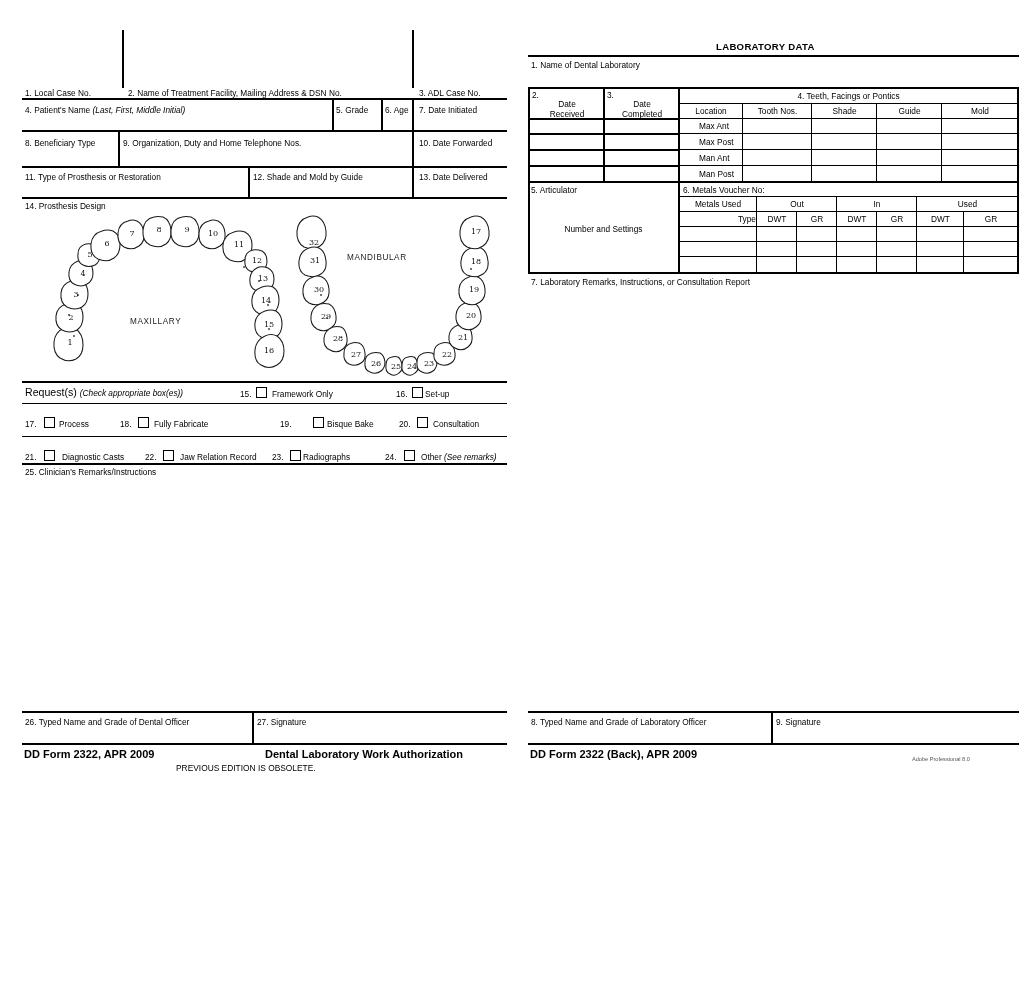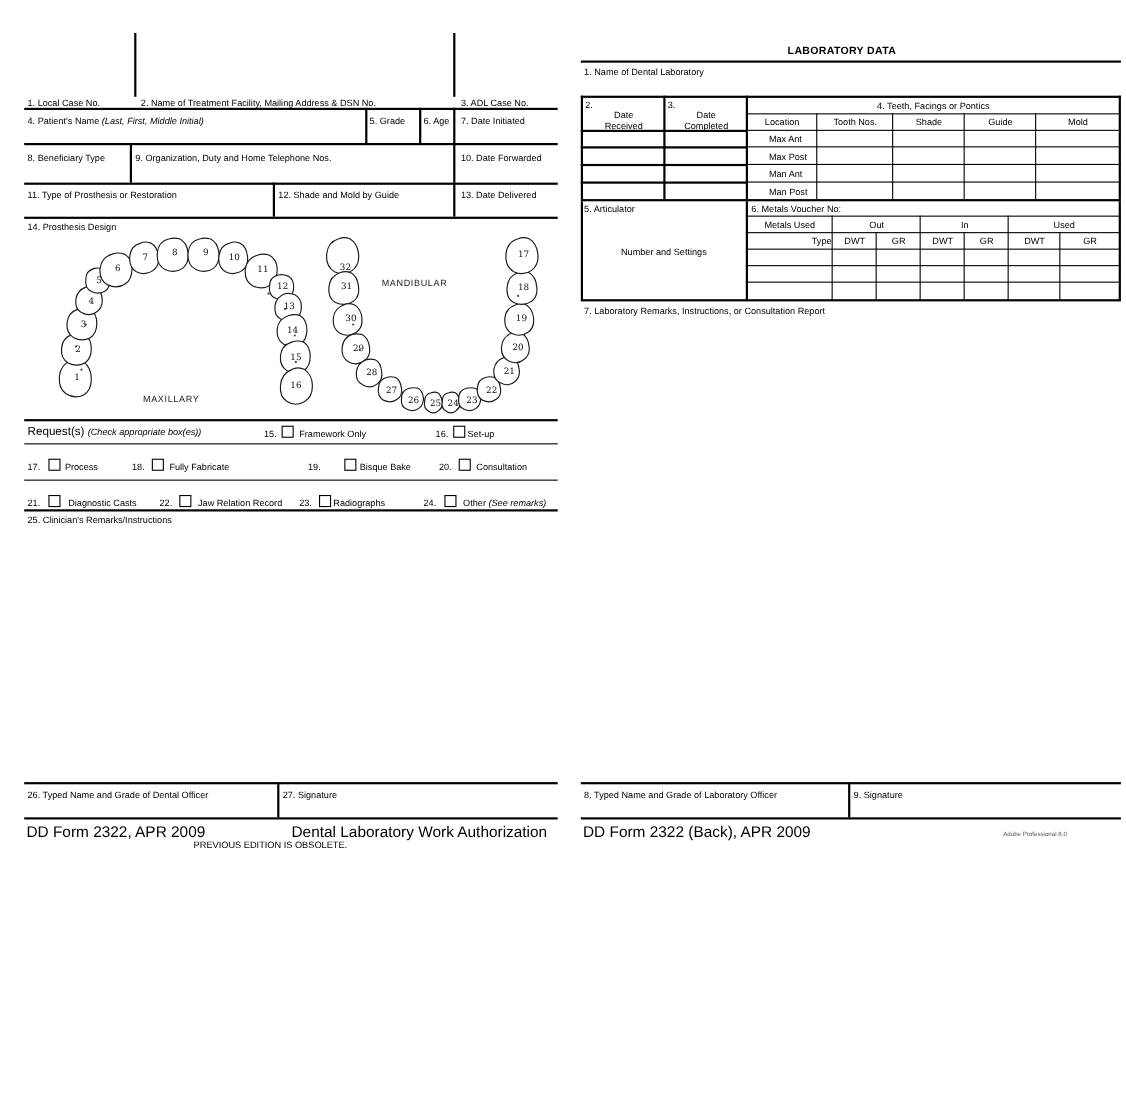--- a/index.html
+++ b/index.html
@@ -17,21 +17,21 @@
   .vr{position:absolute;background:#000;}
 
   
   .cbx{position:absolute;box-sizing:border-box;border:1.6px solid #000;
        background:#fff;width:11px;height:11px;}
 
   
   .ctr{text-align:center;}
 
   
-  .formtitle{position:absolute;font-size:14px;font-weight:normal;white-space:nowrap;}
+  .formtitle{position:absolute;font-size:11px;font-weight:bold;white-space:nowrap;}
   .subtitle{position:absolute;font-size:8.4px;white-space:nowrap;}
   .labhdr{position:absolute;font-size:9.6px;font-weight:bold;letter-spacing:.3px;white-space:nowrap;}
   .tiny{position:absolute;font-size:5.6px;color:#555;white-space:nowrap;}
 
   .reqlbl{position:absolute;font-size:10.6px;white-space:nowrap;}
   .reqlbl i{font-size:8.3px;font-style:italic;}
 
   
   .arch{position:absolute;}
   .archlabel{position:absolute;font-size:8.2px;letter-spacing:.6px;color:#222;}
@@ -164,21 +164,21 @@
             <circle cx="222" cy="62" r="1"></circle>
           <circle cx="237" cy="76" r="1"></circle>
             <circle cx="246" cy="100" r="1"></circle>
           <circle cx="247" cy="124" r="1"></circle>
             <circle cx="299" cy="90" r="1"></circle>
           <circle cx="305" cy="113" r="1"></circle>
             <circle cx="449" cy="64" r="1"></circle>
         </g>
       </svg>
 
-      <div class="archlabel" style="left:108px;top:112px;margin-top:41px;">MAXILLARY</div>
+      <div class="archlabel" style="left:108px;top:112px;">MAXILLARY</div>
       <div class="archlabel" style="left:325px;top:48px;">MANDIBULAR</div>
 
       <div class="toothnum" style="left:41px;top:133px;width:14px;">1</div>
       <div class="toothnum" style="left:42px;top:108px;width:14px;">2</div>
       <div class="toothnum" style="left:47px;top:85px;width:14px;">3</div>
       <div class="toothnum" style="left:54px;top:64px;width:14px;">4</div>
       <div class="toothnum" style="left:61px;top:45px;width:14px;">5</div>
       <div class="toothnum" style="left:78px;top:34px;width:14px;">6</div>
       <div class="toothnum" style="left:103px;top:24px;width:14px;">7</div>
       <div class="toothnum" style="left:130px;top:20px;width:14px;">8</div>

